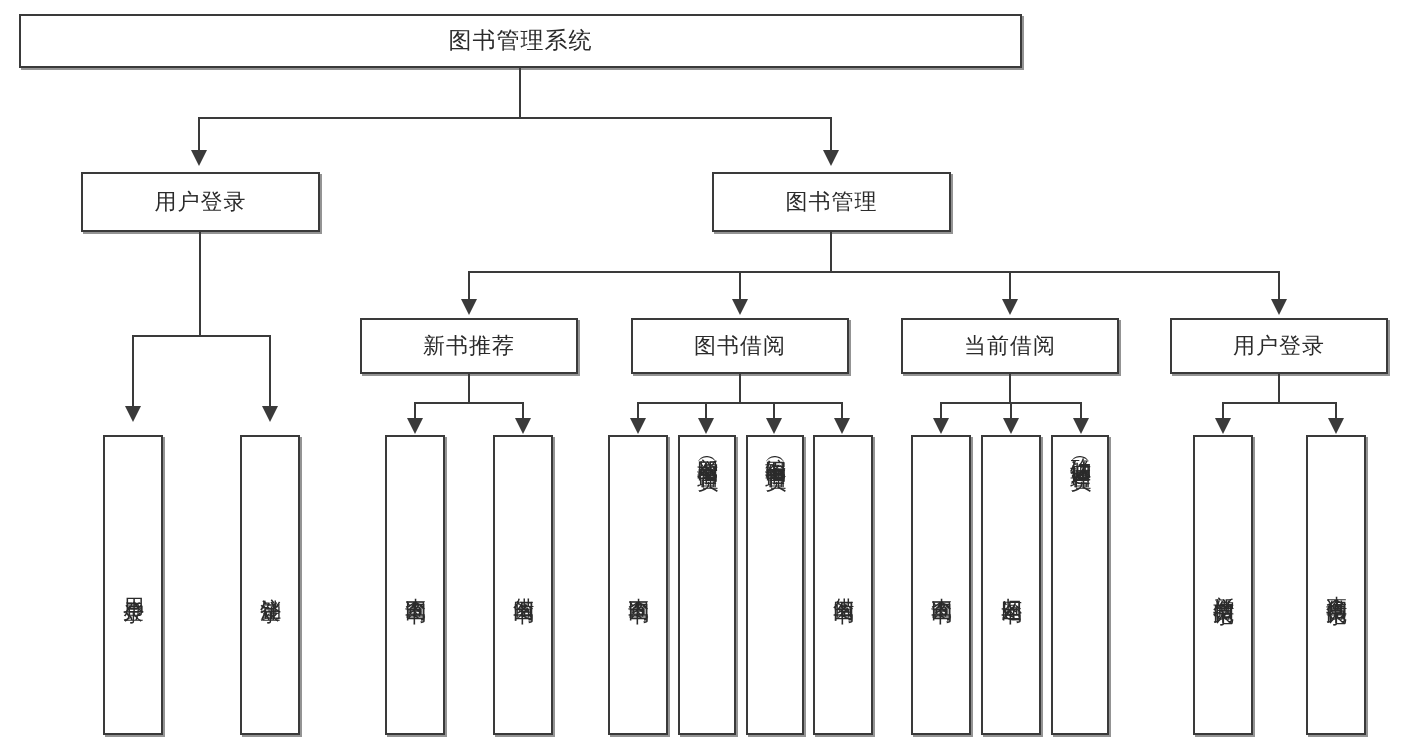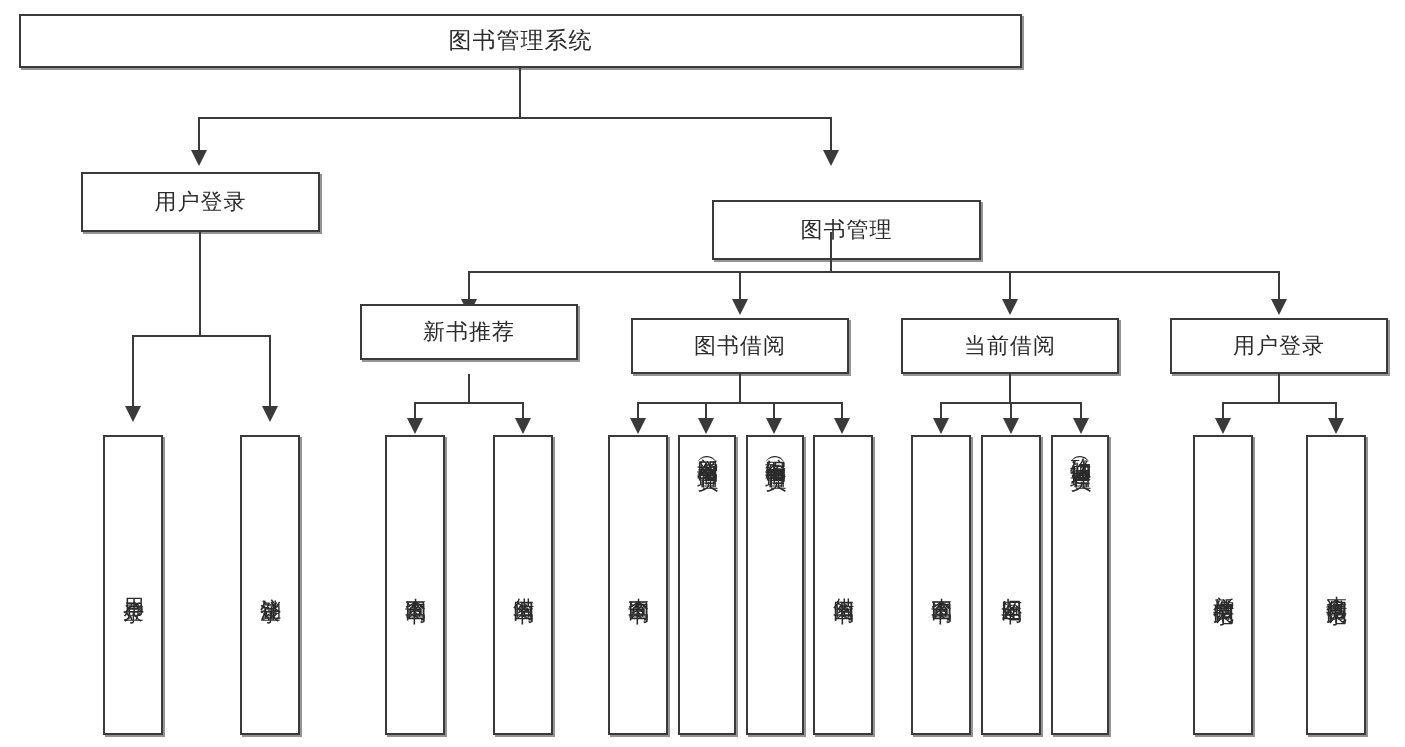--- a/index.html
+++ b/index.html
@@ -95,21 +95,21 @@
   <div class="conn vline" style="left:198px; top:117px; width:2px; height:35px;"></div>
   <div class="arrow" style="left:191px; top:150px;"></div>
 
   <div class="conn vline" style="left:830px; top:117px; width:2px; height:35px;"></div>
   <div class="arrow" style="left:823px; top:150px;"></div>
 
   <div class="node h-node" style="left:81px; top:172px; width:239px; height:60px;">
     <span>用户登录</span>
   </div>
 
-  <div class="node h-node" style="left:712px; top:172px; width:269px; height:60px;margin-top:28px;">
+  <div class="node h-node" style="left:712px; top:172px; width:239px; height:60px;">
     <span>图书管理</span>
   </div>
 
   <div class="conn vline" style="left:199px; top:232px; width:2px; height:103px;"></div>
   <div class="conn hline" style="left:132px; top:335px; width:137px; height:2px;"></div>
   <div class="conn vline" style="left:132px; top:335px; width:2px; height:73px;"></div>
   <div class="arrow" style="left:125px; top:406px;"></div>
   <div class="conn vline" style="left:269px; top:335px; width:2px; height:73px;"></div>
   <div class="arrow" style="left:262px; top:406px;"></div>
 
@@ -117,21 +117,21 @@
   <div class="conn hline" style="left:468px; top:271px; width:812px; height:2px;"></div>
   <div class="conn vline" style="left:468px; top:271px; width:2px; height:30px;"></div>
   <div class="arrow" style="left:461px; top:299px;"></div>
   <div class="conn vline" style="left:739px; top:271px; width:2px; height:30px;"></div>
   <div class="arrow" style="left:732px; top:299px;"></div>
   <div class="conn vline" style="left:1009px; top:271px; width:2px; height:30px;"></div>
   <div class="arrow" style="left:1002px; top:299px;"></div>
   <div class="conn vline" style="left:1278px; top:271px; width:2px; height:30px;"></div>
   <div class="arrow" style="left:1271px; top:299px;"></div>
 
-  <div class="node h-node" style="left:360px; top:304px; width:218px; height:56px;">
+  <div class="node h-node" style="left:360px; top:318px; width:218px; height:56px;">
     <span>新书推荐</span>
   </div>
   <div class="node h-node" style="left:631px; top:318px; width:218px; height:56px;">
     <span>图书借阅</span>
   </div>
   <div class="node h-node" style="left:901px; top:318px; width:218px; height:56px;">
     <span>当前借阅</span>
   </div>
   <div class="node h-node" style="left:1170px; top:318px; width:218px; height:56px;">
     <span>用户登录</span>

